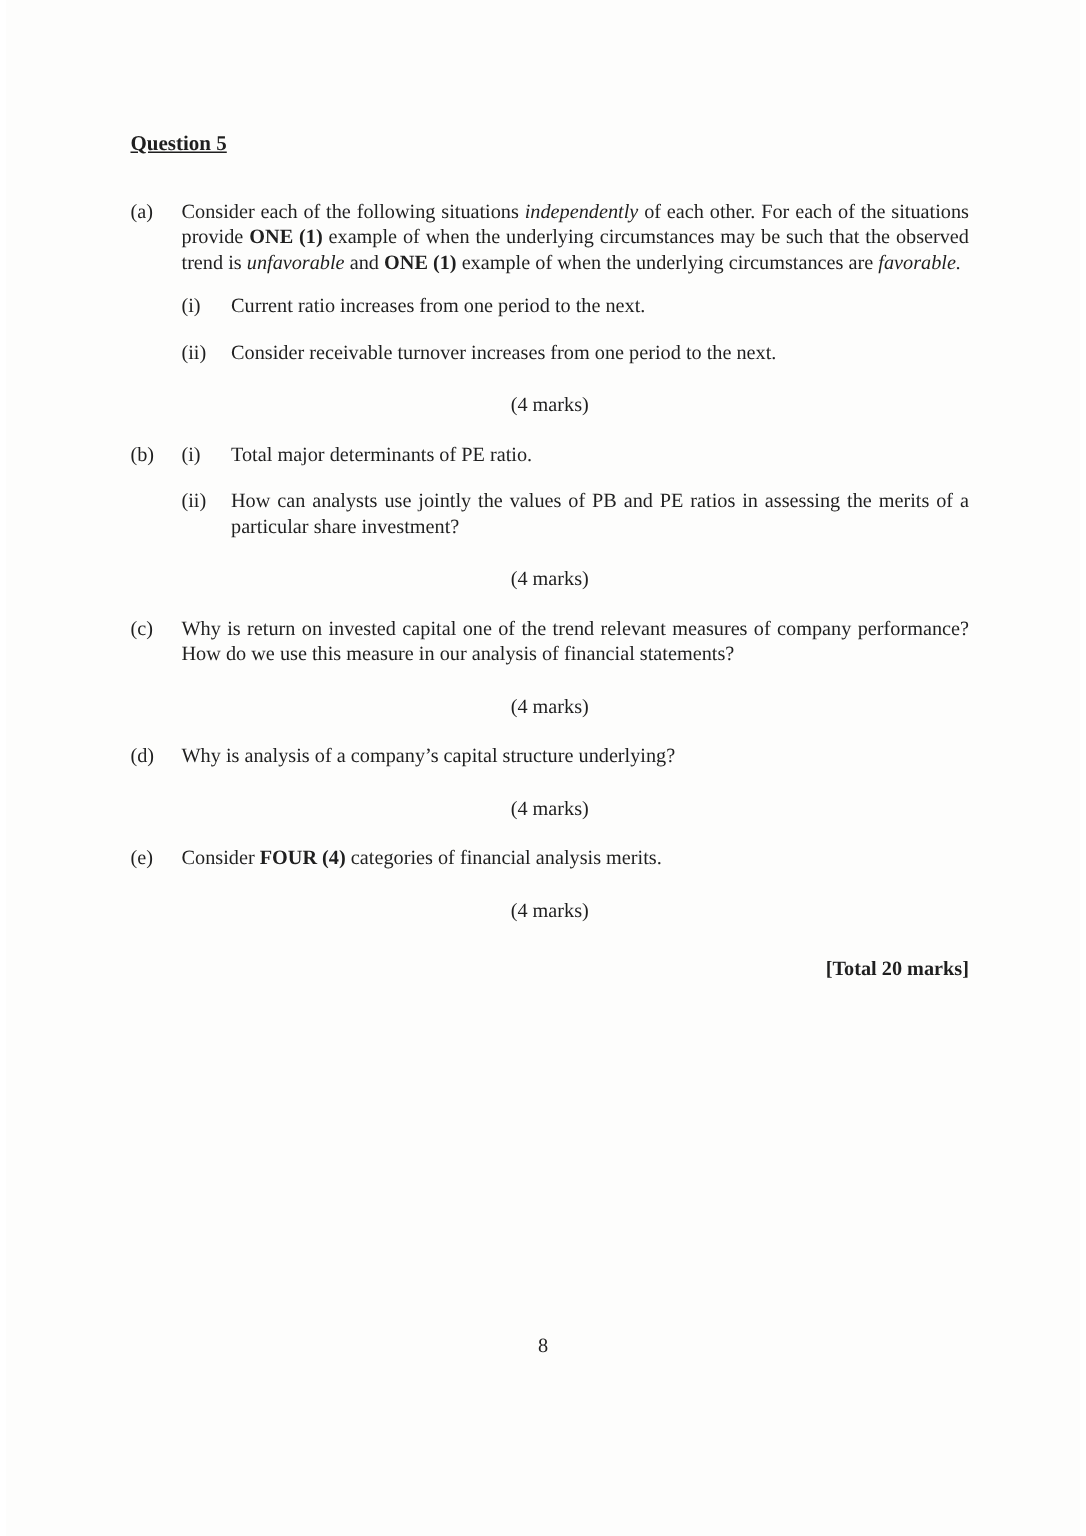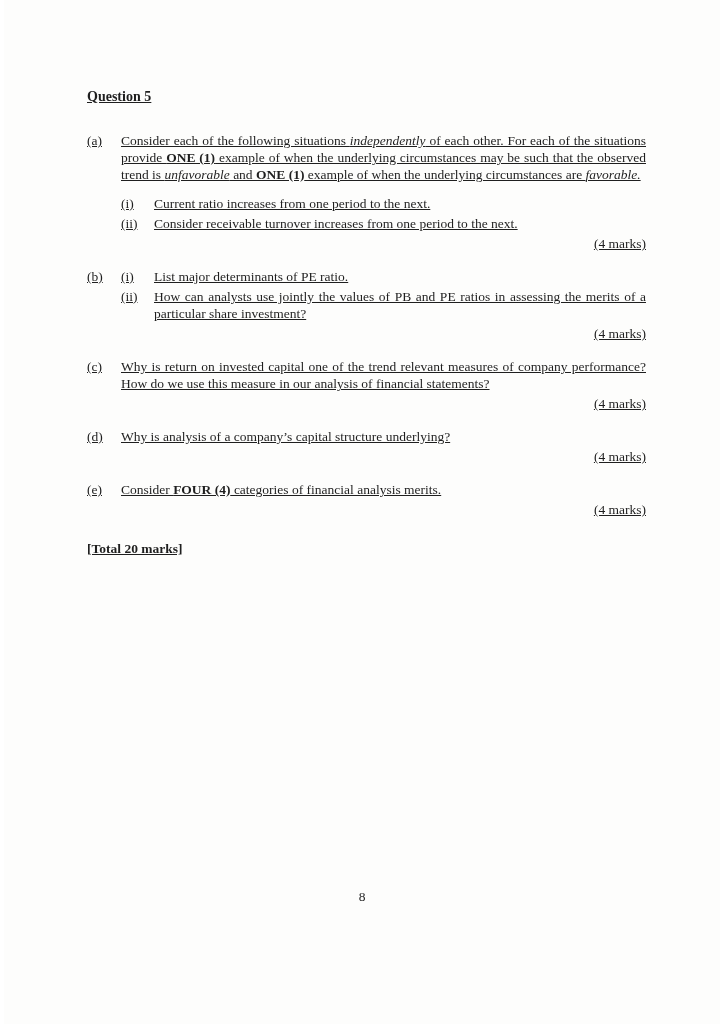--- a/index.html
+++ b/index.html
@@ -9,41 +9,40 @@
     width: 716px;
     height: 1024px;
     margin: 0 auto;
     background: #fdfdfc;
     color: #1f1f1f;
     font-family: "Liberation Serif", "DejaVu Serif", serif;
     font-size: 13.5px;
     line-height: 17px;
     padding: 88px 74px 0 83px;
     overflow: hidden;
-    text-decoration: underline;
   }
   .title {
     font-size: 14px;
     font-weight: bold;
     text-decoration: underline;
     margin-bottom: 27px;
   }
   .q-block { margin-top: 16px; }
   .q-block.first { margin-top: 0; }
   .q-row { display: flex; align-items: flex-start; }
   .q-label { flex: 0 0 34px; width: 34px; }
   .q-content { flex: 1; min-width: 0; }
   .q-body { text-align: justify; }
-  .sub-row { display: flex; align-items: flex-start; margin-top: 3px; }
+  .sub-row { display: flex; align-items: flex-start; margin-top: 14px; }
   .sub-row.after-body { margin-top: 12px; }
   .sub-row.first-inline { margin-top: 0; }
   .sub-label { flex: 0 0 33px; width: 33px; }
   .sub-body { flex: 1; min-width: 0; text-align: justify; }
-  .marks { text-align: right; margin-top: 3px; }
-  .total-marks { margin-top: 22px; font-weight: bold; }
+  .marks { text-align: center; margin-top: 18px; }
+  .total-marks { text-align: right; margin-top: 22px; font-weight: bold; }
   .page-number {
     position: absolute;
     left: 0;
     right: 0;
     top: 888px;
     text-align: center;
   }
 </style>
 </head>
 <body>
@@ -69,21 +68,21 @@
     </div>
     <div class="marks">(4 marks)</div>
   </div>
 
   <div class="q-block">
     <div class="q-row">
       <span class="q-label">(b)</span>
       <div class="q-content">
         <div class="sub-row first-inline">
           <span class="sub-label">(i)</span>
-          <p class="sub-body"><span>List major determinants of PE ratio.</span></p>
+          <p class="sub-body"><span>Total major determinants of PE ratio.</span></p>
         </div>
         <div class="sub-row">
           <span class="sub-label">(ii)</span>
           <p class="sub-body"><span>How can analysts use jointly the values of PB and PE ratios in assessing the merits of a particular share investment?</span></p>
         </div>
       </div>
     </div>
     <div class="marks">(4 marks)</div>
   </div>
 

